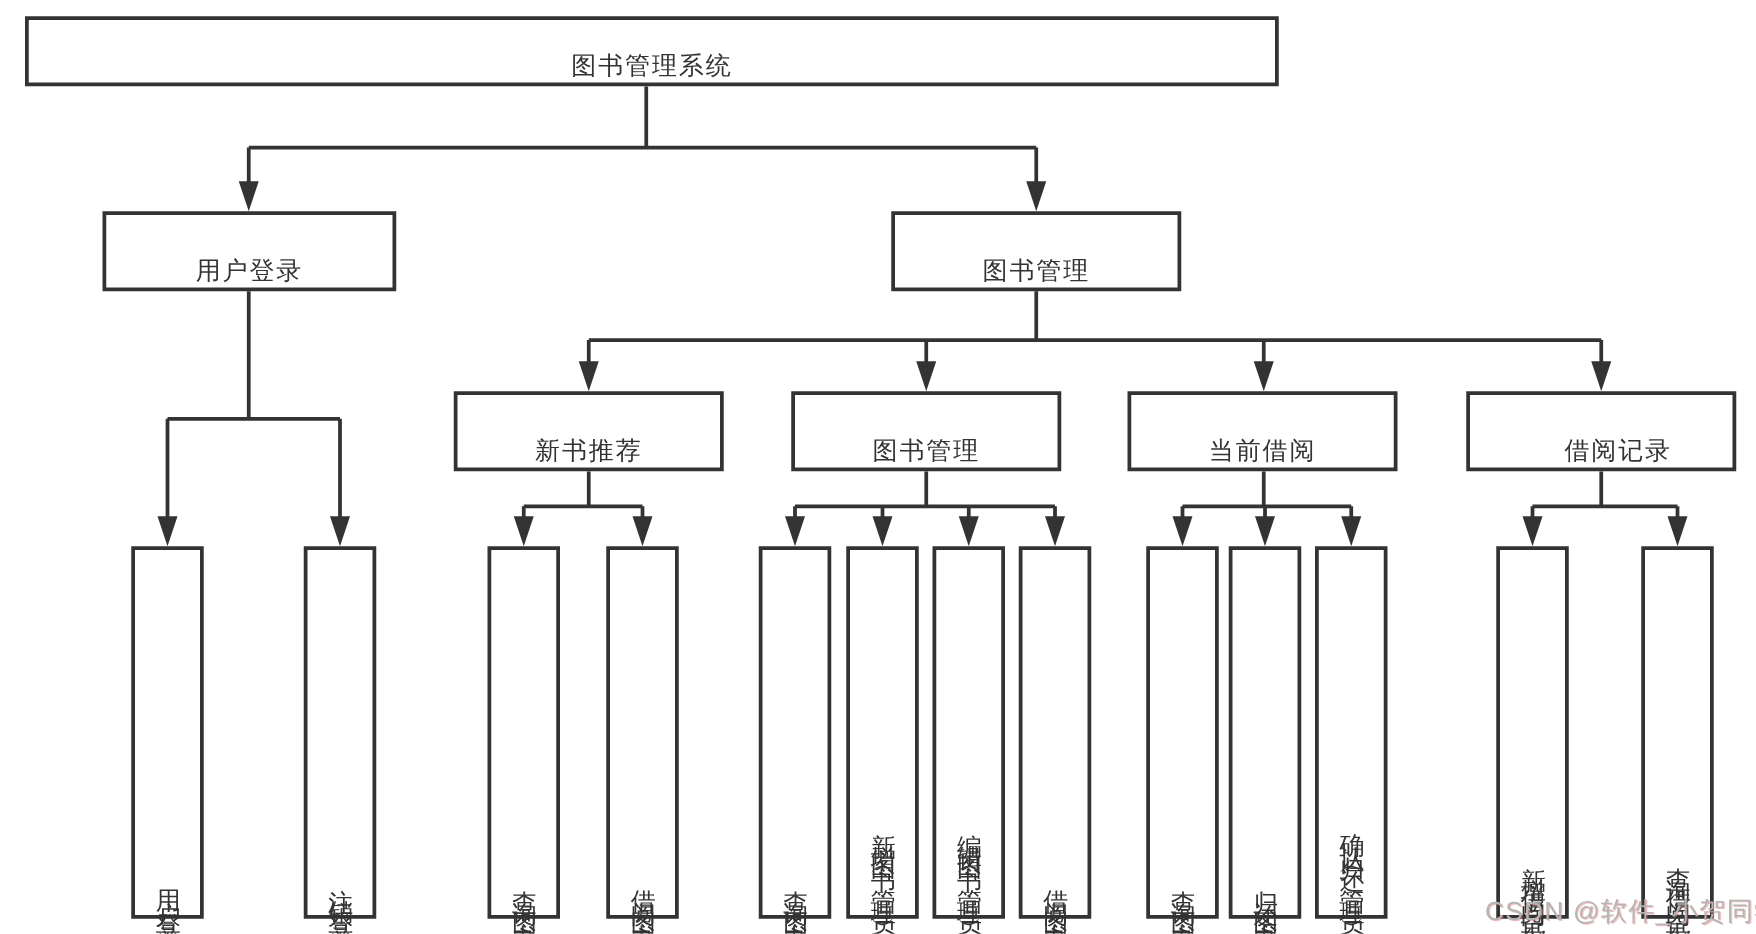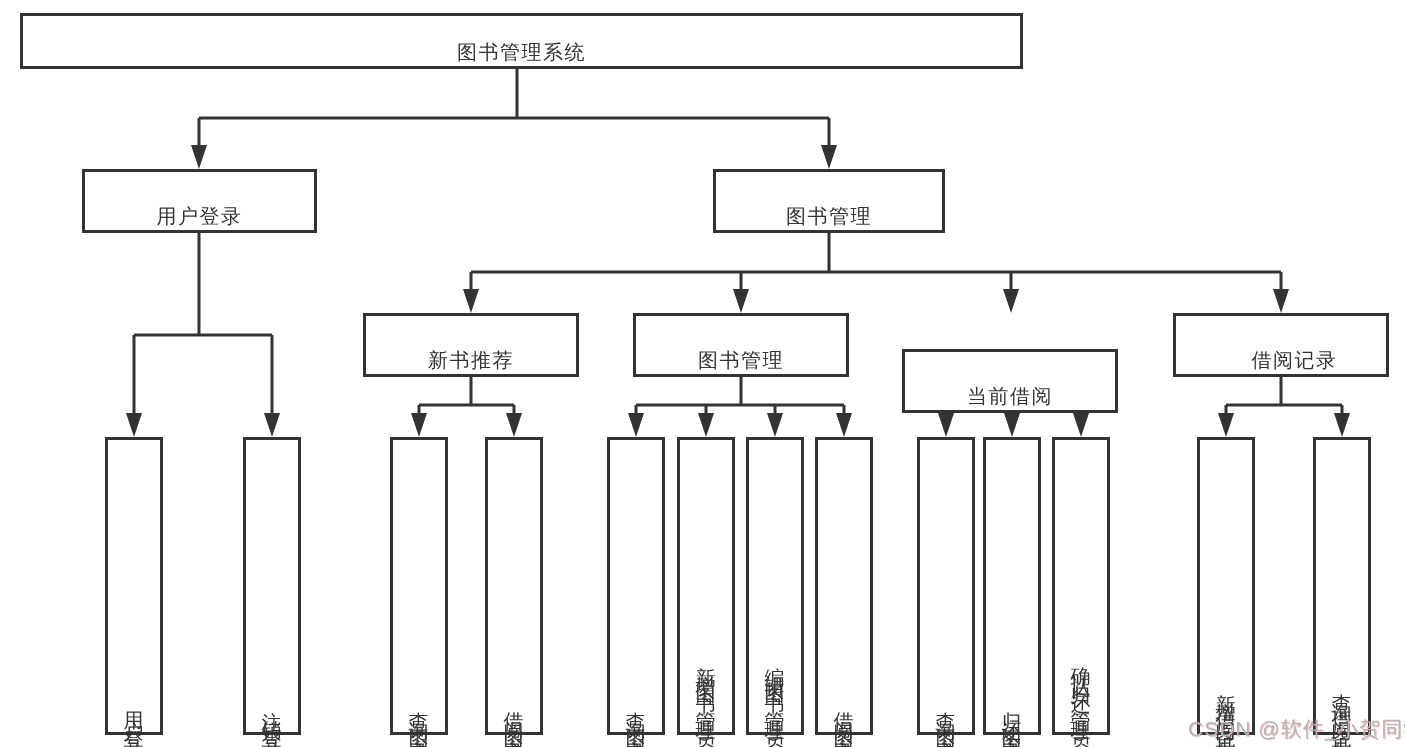--- a/index.html
+++ b/index.html
@@ -130,21 +130,21 @@
   <div class="node box-h" style="left:713px;top:169px;width:232px;height:64px;">
     <span>图书管理</span>
   </div>
 
   <div class="node box-h" style="left:363px;top:313px;width:216px;height:64px;">
     <span>新书推荐</span>
   </div>
   <div class="node box-h" style="left:633px;top:313px;width:216px;height:64px;">
     <span>图书管理</span>
   </div>
-  <div class="node box-h" style="left:902px;top:313px;width:216px;height:64px;margin-top:36px;">
+  <div class="node box-h" style="left:902px;top:313px;width:216px;height:64px;">
     <span>当前借阅</span>
   </div>
   <div class="node box-h" style="left:1173px;top:313px;width:216px;height:64px;padding-left:27px;">
     <span>借阅记录</span>
   </div>
 
   <div class="node box-v" style="left:105px;">
     <span class="vlabel">用户登录</span>
   </div>
   <div class="node box-v" style="left:243px;">

